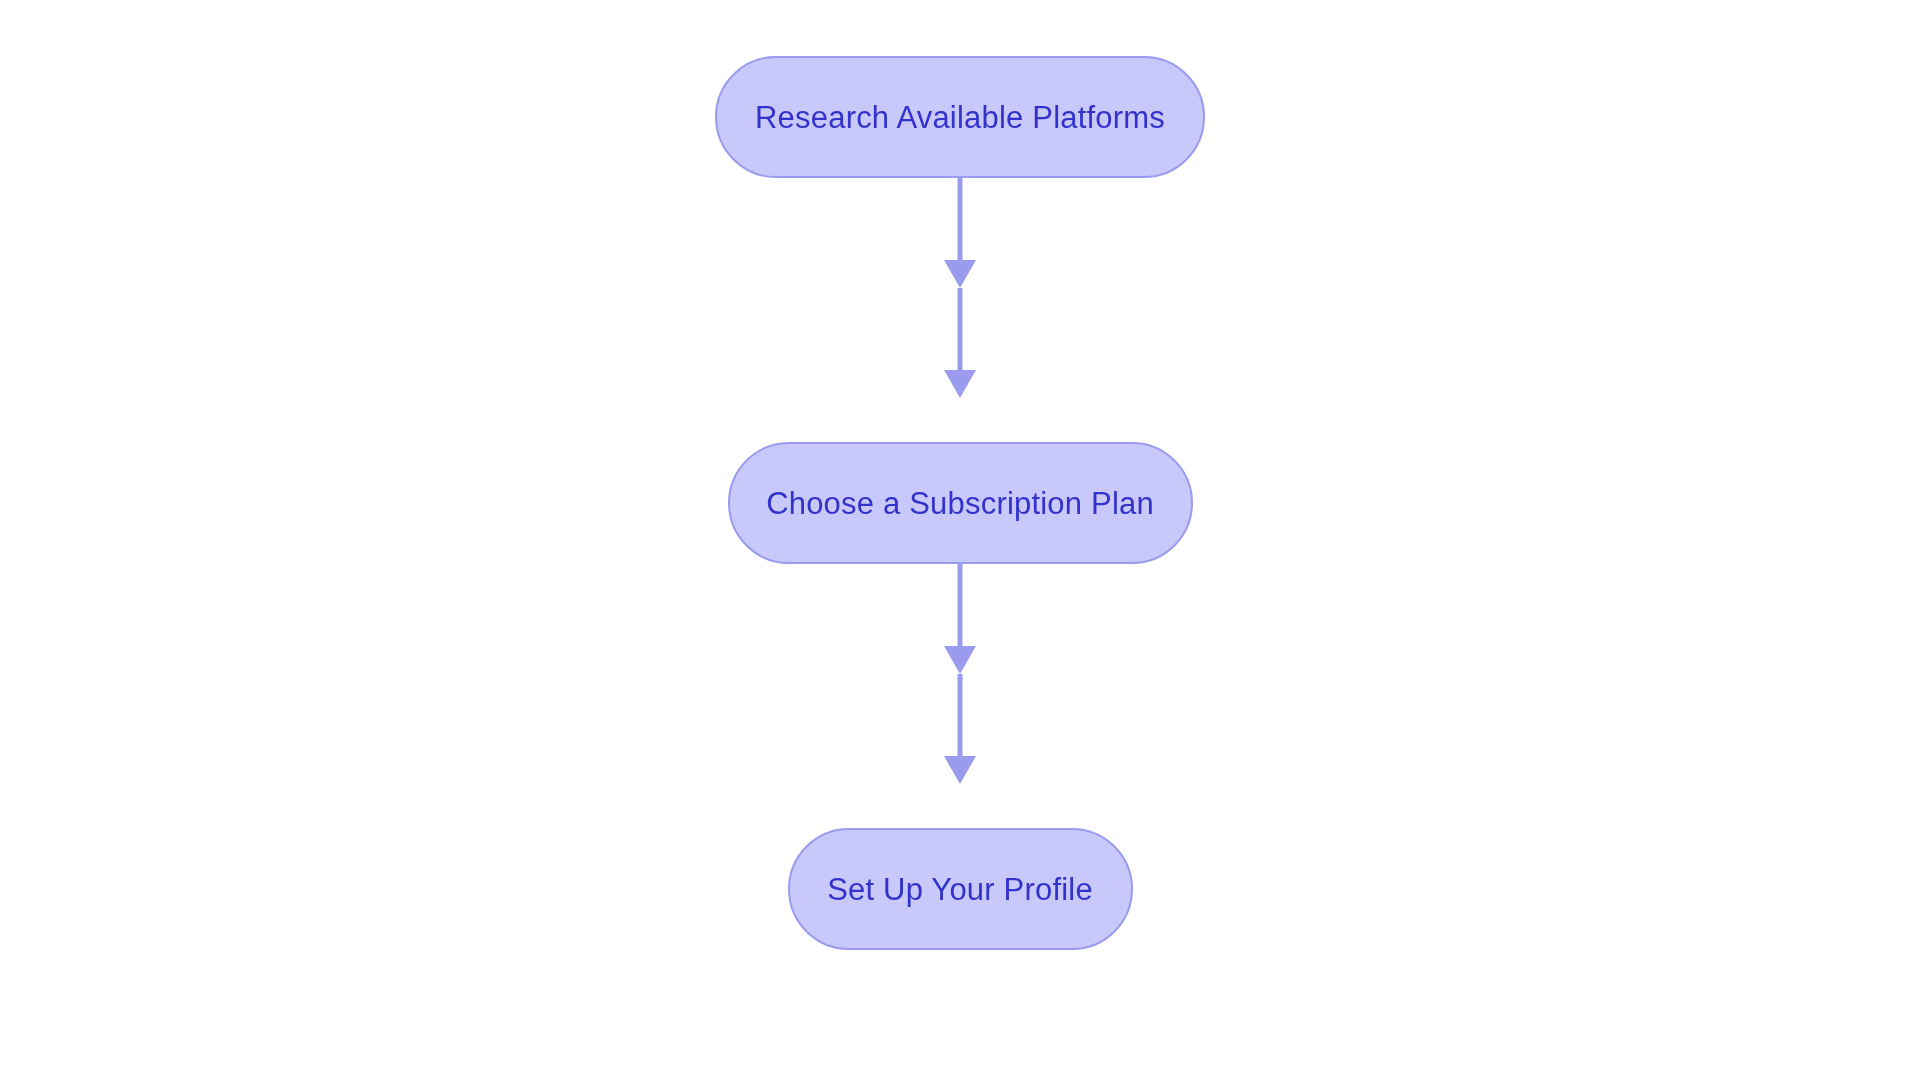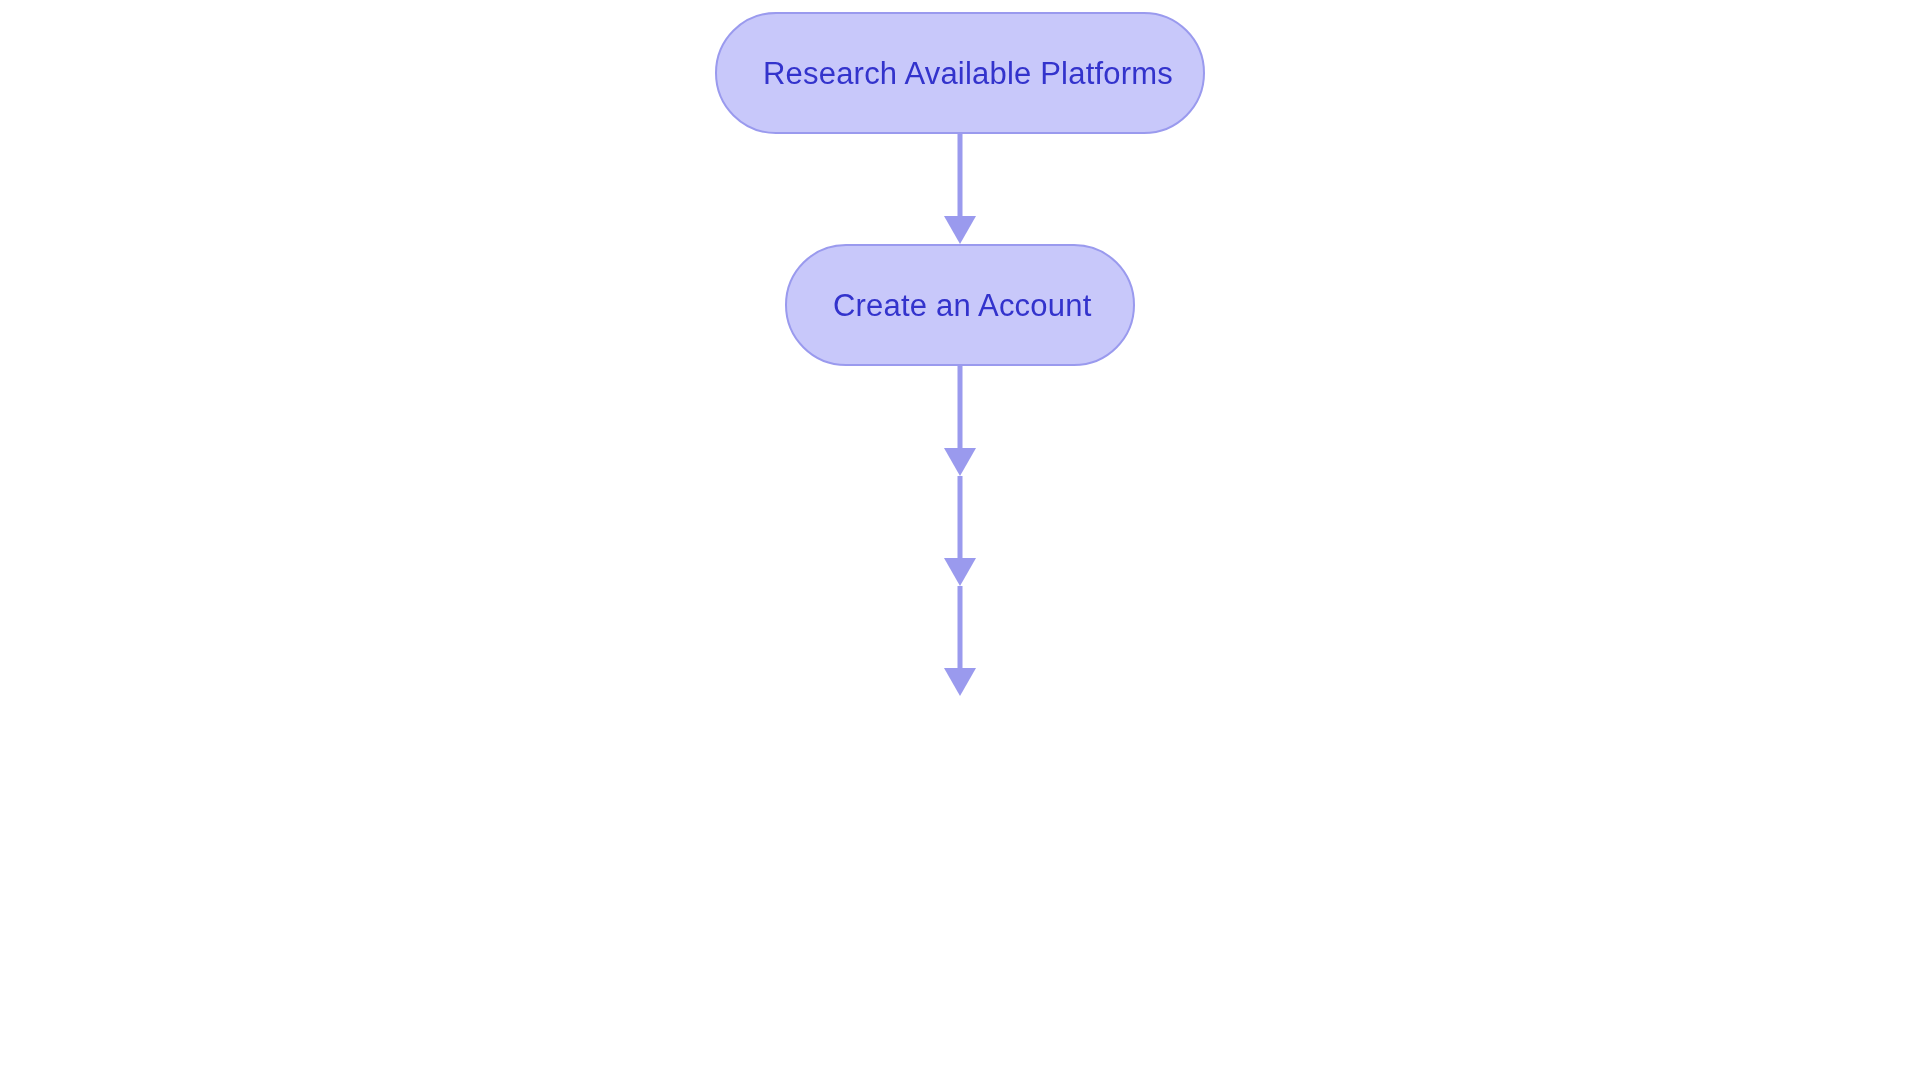--- a/index.html
+++ b/index.html
@@ -39,21 +39,23 @@
 
   
   .node {
     box-sizing: border-box;
     height: 122px;
     border-radius: 61px;
     background: #c8c8fa;
     border: 2px solid #9a9aee;
     display: flex;
     align-items: center;
+    justify-content: center;
     flex: 0 0 auto;
+    margin-top: 44px;
   }
   .node-label {
     color: #3333cc;
     font-family: "Liberation Sans", sans-serif;
     font-size: 31px;
     font-weight: 400;
     letter-spacing: 0.2px;
     line-height: 1;
     white-space: nowrap;
     padding: 0 46px;
@@ -102,36 +104,39 @@
 
     <div class="node w-1">
       <span class="node-label">Research Available Platforms</span>
     </div>
 
     <div class="connector">
       <div class="conn-line"></div>
       <div class="conn-head"></div>
     </div>
 
-    <div class="node w-2">
-      <span class="node-label">Create an Account</span>
+
+    <div class="connector">
+      <div class="conn-line"></div>
+      <div class="conn-head"></div>
+    </div>
+
+    <div class="node w-3">
+      <span class="node-label">Choose a Subscription Plan</span>
     </div>
 
     <div class="connector">
       <div class="conn-line"></div>
       <div class="conn-head"></div>
     </div>
 
 
     <div class="connector">
       <div class="conn-line"></div>
       <div class="conn-head"></div>
     </div>
 
-
-    <div class="connector">
-      <div class="conn-line"></div>
-      <div class="conn-head"></div>
+    <div class="node w-5">
+      <span class="node-label">Set Up Your Profile</span>
     </div>
-
 
   </div>
 </div>
 
 </body></html>

